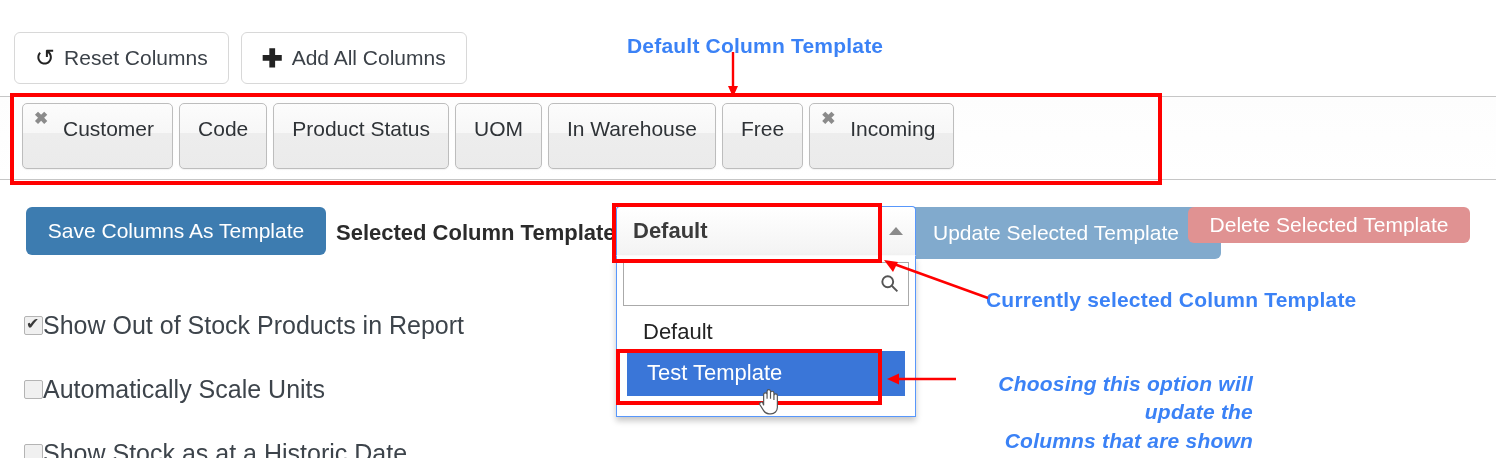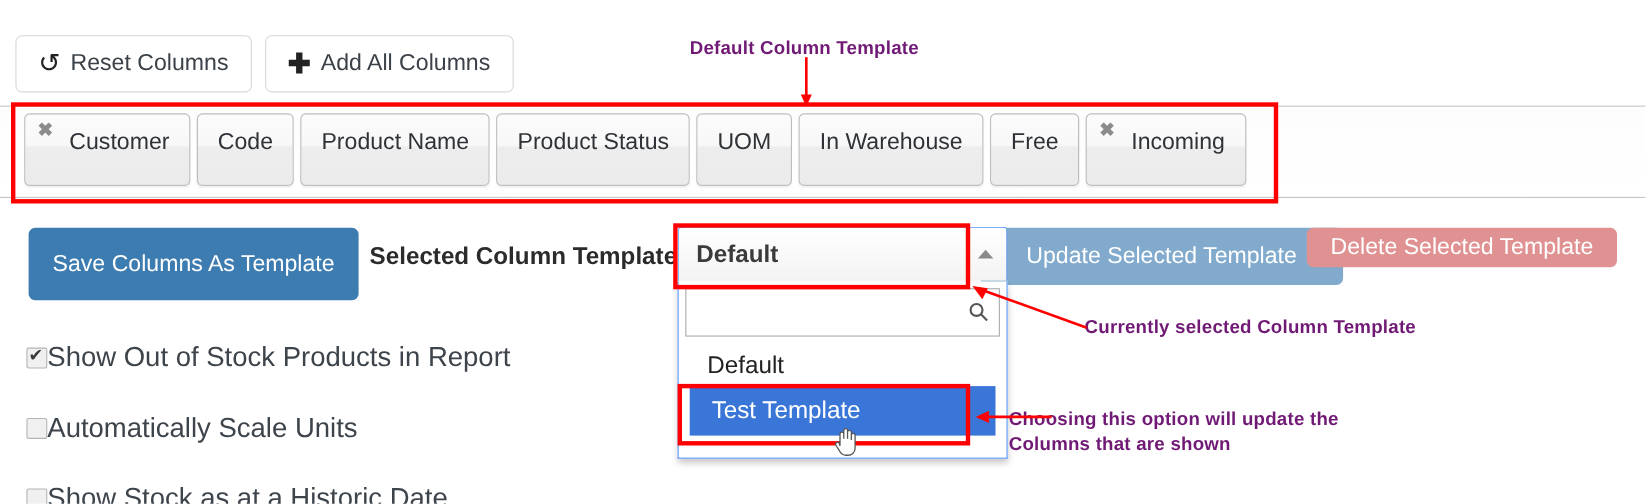--- a/index.html
+++ b/index.html
@@ -66,21 +66,21 @@
 
   
   #row2{position:absolute;left:0;top:207px;width:1496px;height:56px;}
   .btn{
     border:0;border-radius:6px;color:#fff;
     font-size:21px;
     display:flex;align-items:center;justify-content:center;
     box-sizing:border-box;cursor:pointer;
     font-family:"Liberation Sans", sans-serif;
   }
-  #save-btn{position:absolute;left:26px;top:0;width:300px;height:66px;background:#3d7cb0;}
+  #save-btn{position:absolute;left:26px;top:0;width:300px;height:48px;background:#3d7cb0;}
   #sel-label{
     position:absolute;left:336px;top:0;height:52px;
     display:flex;align-items:center;
     font-size:22px;font-weight:bold;color:#2b2b2b;
   }
   #update-btn{position:absolute;left:891px;top:0;width:330px;height:52px;background:#81aacd;}
   #delete-btn{position:absolute;left:1188px;top:0;width:282px;height:36px;background:#e09292;}
 
   
   #dropdown{position:absolute;left:616px;top:206px;width:300px;z-index:20;}
@@ -162,26 +162,26 @@
   }
   .clabel{font-size:25px;color:#3d444b;white-space:nowrap;}
 
   
   .redbox{position:absolute;border:4px solid #ff0000;box-sizing:border-box;pointer-events:none;z-index:30;}
   #rb-chips{left:10px;top:93px;width:1152px;height:92px;}
   #rb-dd{left:612px;top:203px;width:270px;height:60px;}
   #rb-opt{left:616px;top:349px;width:266px;height:56px;}
 
   .anno{
-    position:absolute;color:#701a75;font-weight:bold;
-    font-size:17px;letter-spacing:.2px;z-index:31;white-space:nowrap;
+    position:absolute;color:#3b82f6;font-weight:bold;
+    font-size:21px;letter-spacing:.2px;z-index:31;white-space:nowrap;
   }
   #anno-default{left:627px;top:34px;}
   #anno-current{left:986px;top:288px;}
-  #anno-choose{left:917px;top:370px;text-align:left;line-height:1.35;white-space:normal;width:310px;}
+  #anno-choose{left:943px;top:370px;text-align:right;line-height:1.35;white-space:normal;width:310px;font-style:italic;}
 
   .anno-svg{position:absolute;z-index:31;pointer-events:none;overflow:visible;}
 </style>
 </head>
 <body>
 
 <div id="toolbar">
   <div class="tool-btn">
     <span class="ico reset">↻</span>
     <span>Reset Columns</span>
@@ -189,21 +189,20 @@
   <div class="tool-btn">
     <span class="ico plus">✚</span>
     <span>Add All Columns</span>
   </div>
 </div>
 
 <div id="chip-panel">
   <div id="chip-row">
       <div class="chip has-x"><span class="xmark">✖</span><span>Customer</span></div>
       <div class="chip"><span>Code</span></div>
-      <div class="chip"><span>Product Name</span></div>
       <div class="chip"><span>Product Status</span></div>
       <div class="chip"><span>UOM</span></div>
       <div class="chip"><span>In Warehouse</span></div>
       <div class="chip"><span>Free</span></div>
       <div class="chip has-x"><span class="xmark">✖</span><span>Incoming</span></div>
     </div>
 </div>
 
 <div id="row2">
   <button class="btn" id="save-btn">Save Columns As Template</button>

